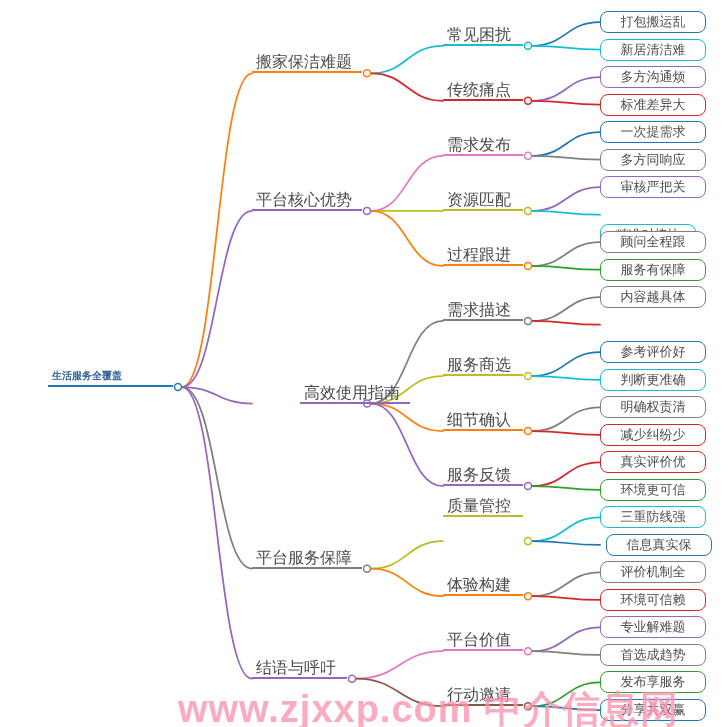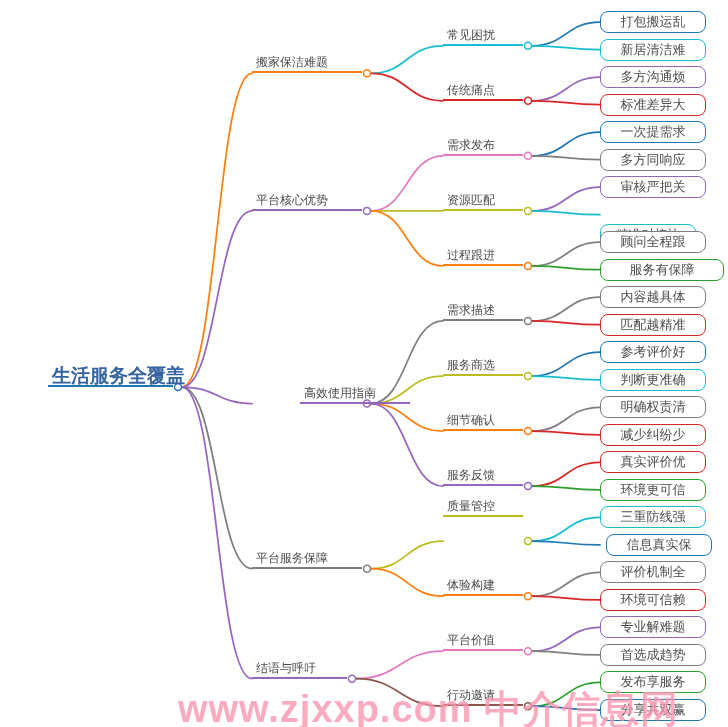--- a/index.html
+++ b/index.html
@@ -14,27 +14,27 @@
   #links { position:absolute; left:0; top:0; }
   .node {
     position:absolute;
     white-space:nowrap;
     cursor:pointer;
     color:#4a4a4a;
   }
   .branch {
     height:20px;
     line-height:18px;
-    font-size:12px;
+    font-size:16px;
     padding-left:4px;
     border-bottom:2px solid #999;
     background:transparent;
   }
   .root-node {
-    font-size:19px;
+    font-size:10px;
     font-weight:bold;
     color:#34639f;
   }
   .leaf {
     height:22px;
     line-height:19px;
     font-size:13px;
     text-align:center;
     color:#4c4c4c;
     background:#ffffff;
@@ -133,25 +133,24 @@
     <div class="node leaf" style="left: 600px; top: 93.56px; width: 106px; border-color: rgb(214, 39, 40);">标准差异大</div>
     <div class="node branch" style="left: 252px; top: 190.88px; width: 110px; border-color: rgb(148, 103, 189);">平台核心优势</div>
     <div class="node branch" style="left: 443px; top: 135.84px; width: 80px; border-color: rgb(227, 119, 194);">需求发布</div>
     <div class="node leaf" style="left: 600px; top: 121.08px; width: 106px; border-color: rgb(31, 119, 180);">一次提需求</div>
     <div class="node leaf" style="left: 600px; top: 148.6px; width: 106px; border-color: rgb(127, 127, 127);">多方同响应</div>
     <div class="node branch" style="left: 443px; top: 190.88px; width: 80px; border-color: rgb(188, 189, 34);">资源匹配</div>
     <div class="node leaf" style="left: 600px; top: 176.12px; width: 106px; border-color: rgb(148, 103, 189);">审核严把关</div>
     <div class="node leaf" style="left: 600px; top: 203.64px; width: 96px; border-color: rgb(23, 190, 207); margin-top: 20px;">精准对接快</div>
     <div class="node branch" style="left: 443px; top: 245.92px; width: 80px; border-color: rgb(255, 127, 14);">过程跟进</div>
     <div class="node leaf" style="left: 600px; top: 231.16px; width: 106px; border-color: rgb(127, 127, 127);">顾问全程跟</div>
-    <div class="node leaf" style="left: 600px; top: 258.68px; width: 124px; border-color: rgb(44, 160, 44);">服务有保障</div>
+    <div class="node leaf" style="left: 600px; top: 258.68px; width: 106px; border-color: rgb(44, 160, 44);">服务有保障</div>
     <div class="node branch" style="left: 252px; top: 383.52px; width: 110px; border-color: rgb(148, 103, 189); margin-left: 48px;">高效使用指南</div>
     <div class="node branch" style="left: 443px; top: 300.96px; width: 80px; border-color: rgb(127, 127, 127);">需求描述</div>
     <div class="node leaf" style="left: 600px; top: 286.2px; width: 106px; border-color: rgb(127, 127, 127);">内容越具体</div>
-    <div class="node leaf" style="left: 600px; top: 313.72px; width: 106px; border-color: rgb(214, 39, 40);">匹配越精准</div>
     <div class="node branch" style="left: 443px; top: 356px; width: 80px; border-color: rgb(188, 189, 34);">服务商选</div>
     <div class="node leaf" style="left: 600px; top: 341.24px; width: 106px; border-color: rgb(31, 119, 180);">参考评价好</div>
     <div class="node leaf" style="left: 600px; top: 368.76px; width: 106px; border-color: rgb(23, 190, 207);">判断更准确</div>
     <div class="node branch" style="left: 443px; top: 411.04px; width: 80px; border-color: rgb(255, 127, 14);">细节确认</div>
     <div class="node leaf" style="left: 600px; top: 396.28px; width: 106px; border-color: rgb(127, 127, 127);">明确权责清</div>
     <div class="node leaf" style="left: 600px; top: 423.8px; width: 106px; border-color: rgb(214, 39, 40);">减少纠纷少</div>
     <div class="node branch" style="left: 443px; top: 466.08px; width: 80px; border-color: rgb(148, 103, 189);">服务反馈</div>
     <div class="node leaf" style="left: 600px; top: 451.32px; width: 106px; border-color: rgb(214, 39, 40);">真实评价优</div>
     <div class="node leaf" style="left: 600px; top: 478.84px; width: 106px; border-color: rgb(44, 160, 44);">环境更可信</div>
     <div class="node branch" style="left: 252px; top: 548.64px; width: 110px; border-color: rgb(127, 127, 127);">平台服务保障</div>

